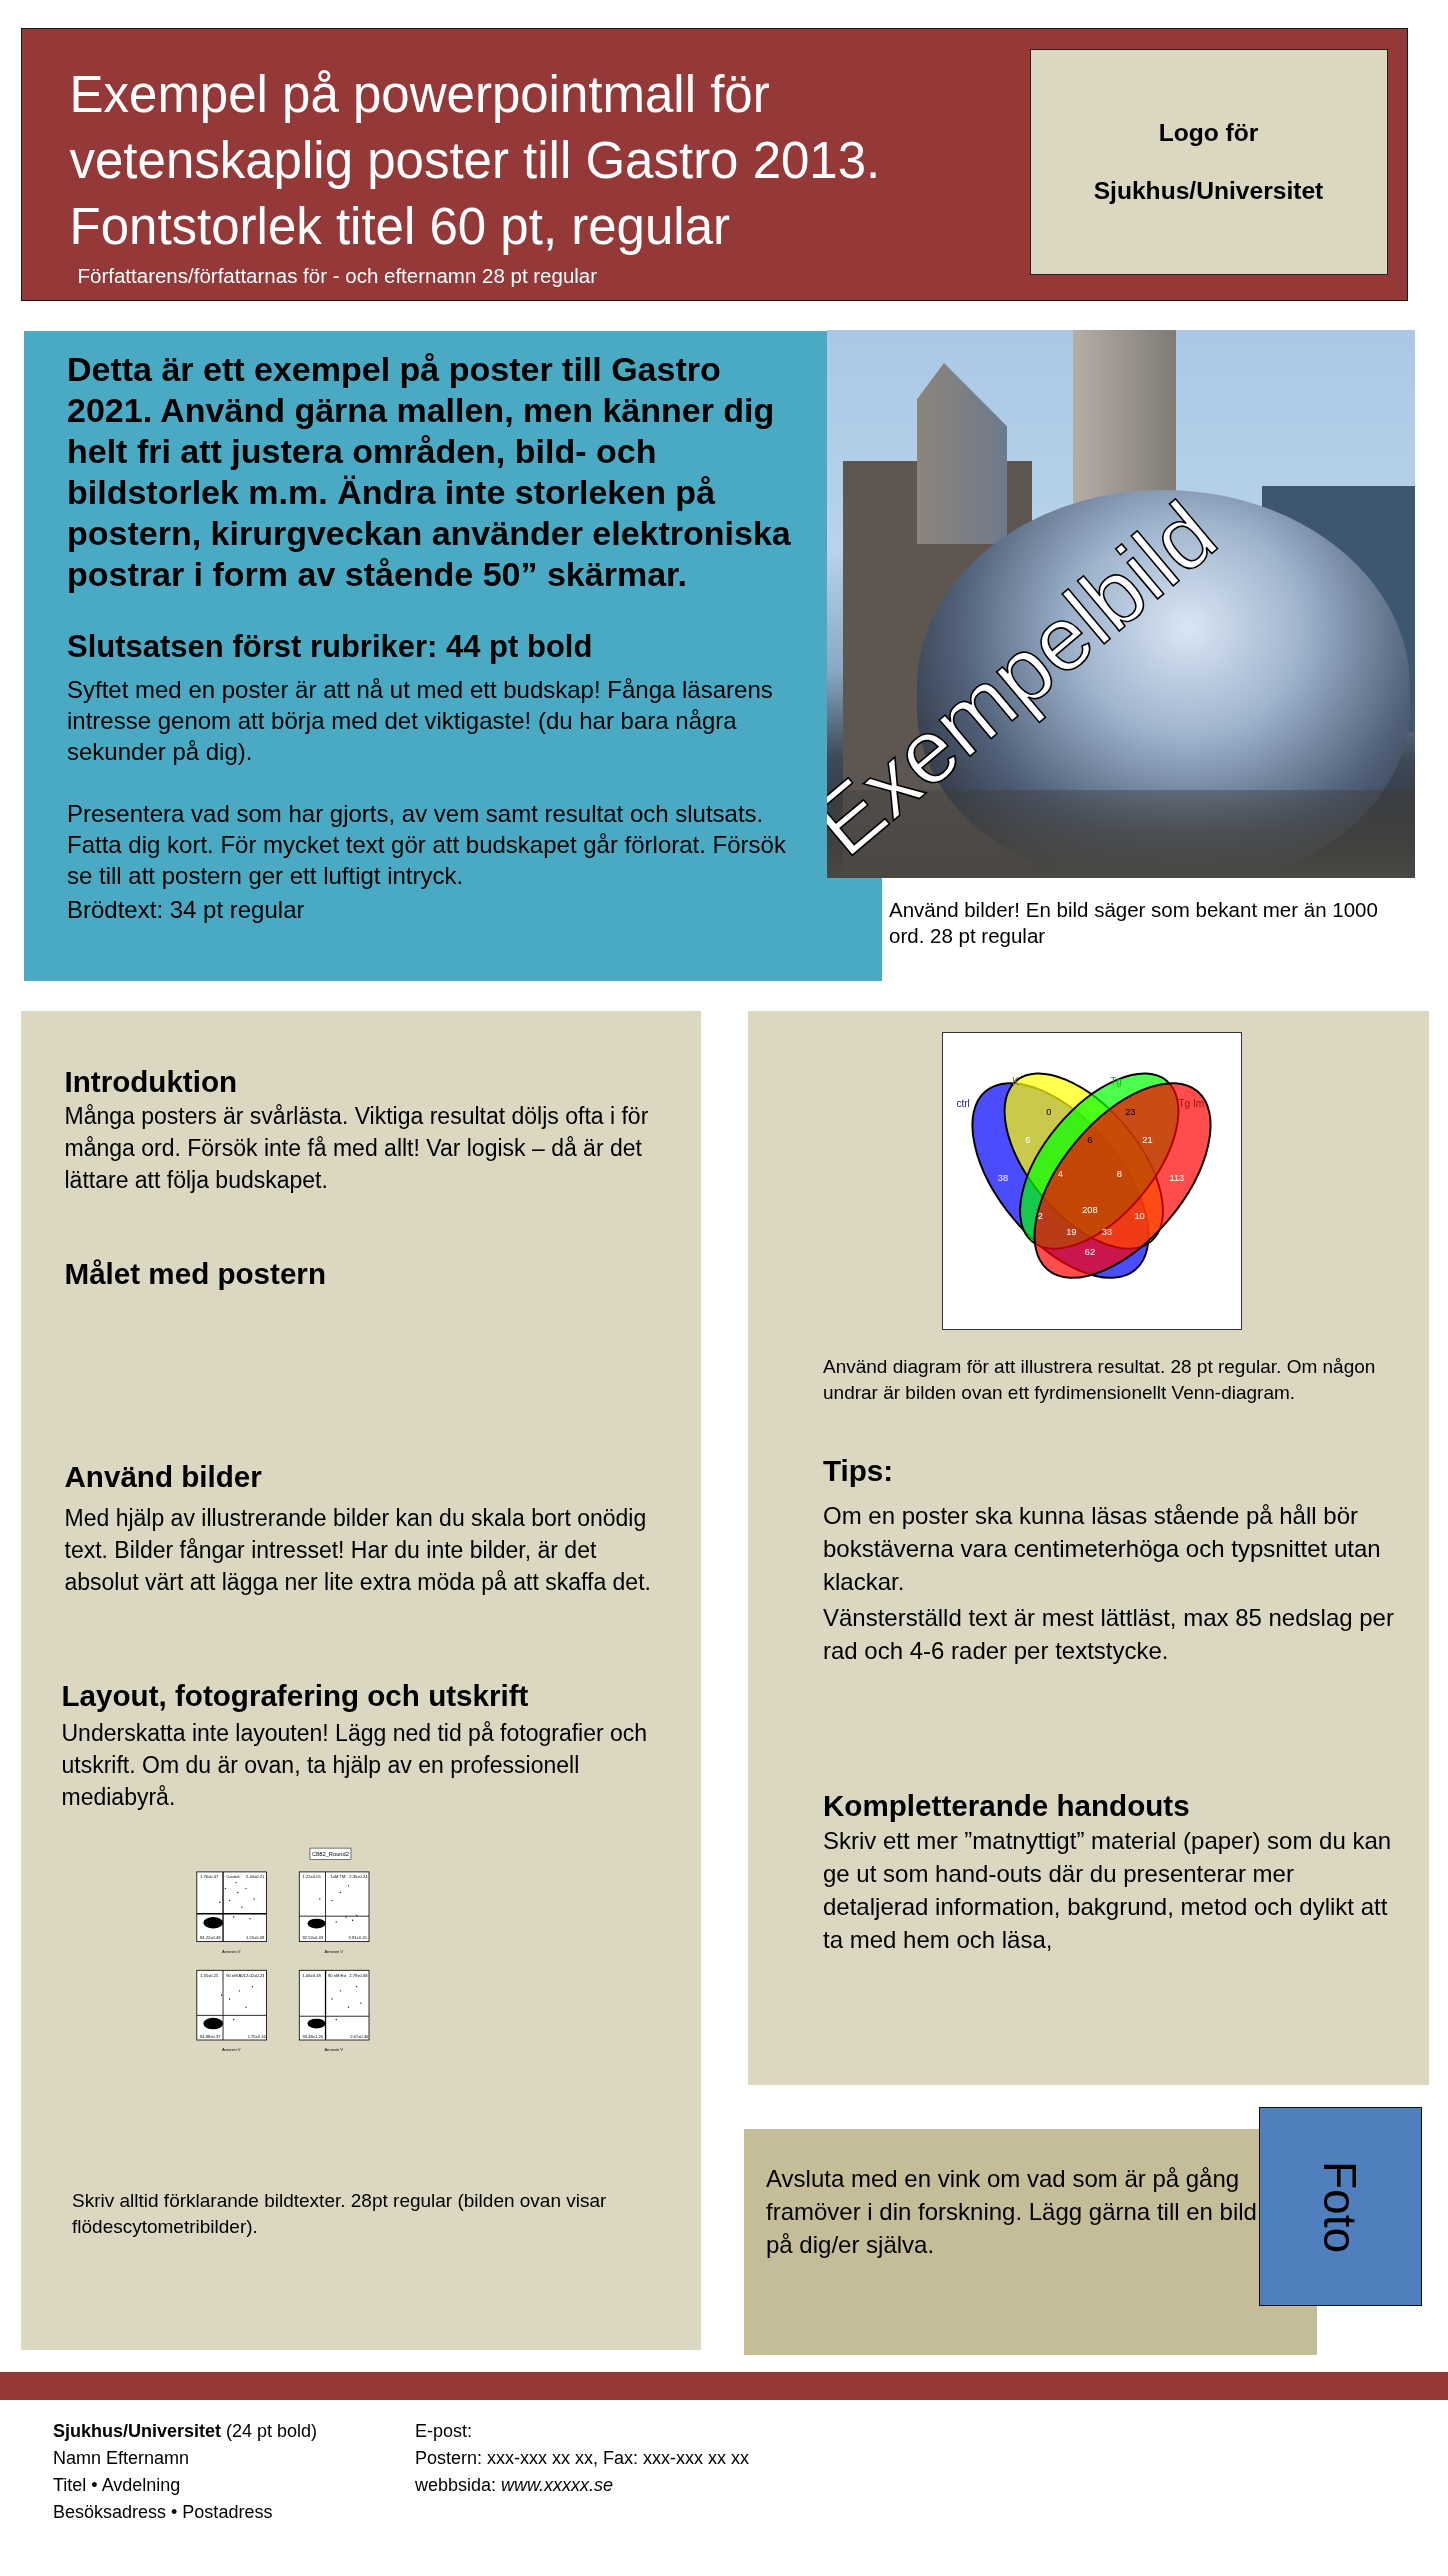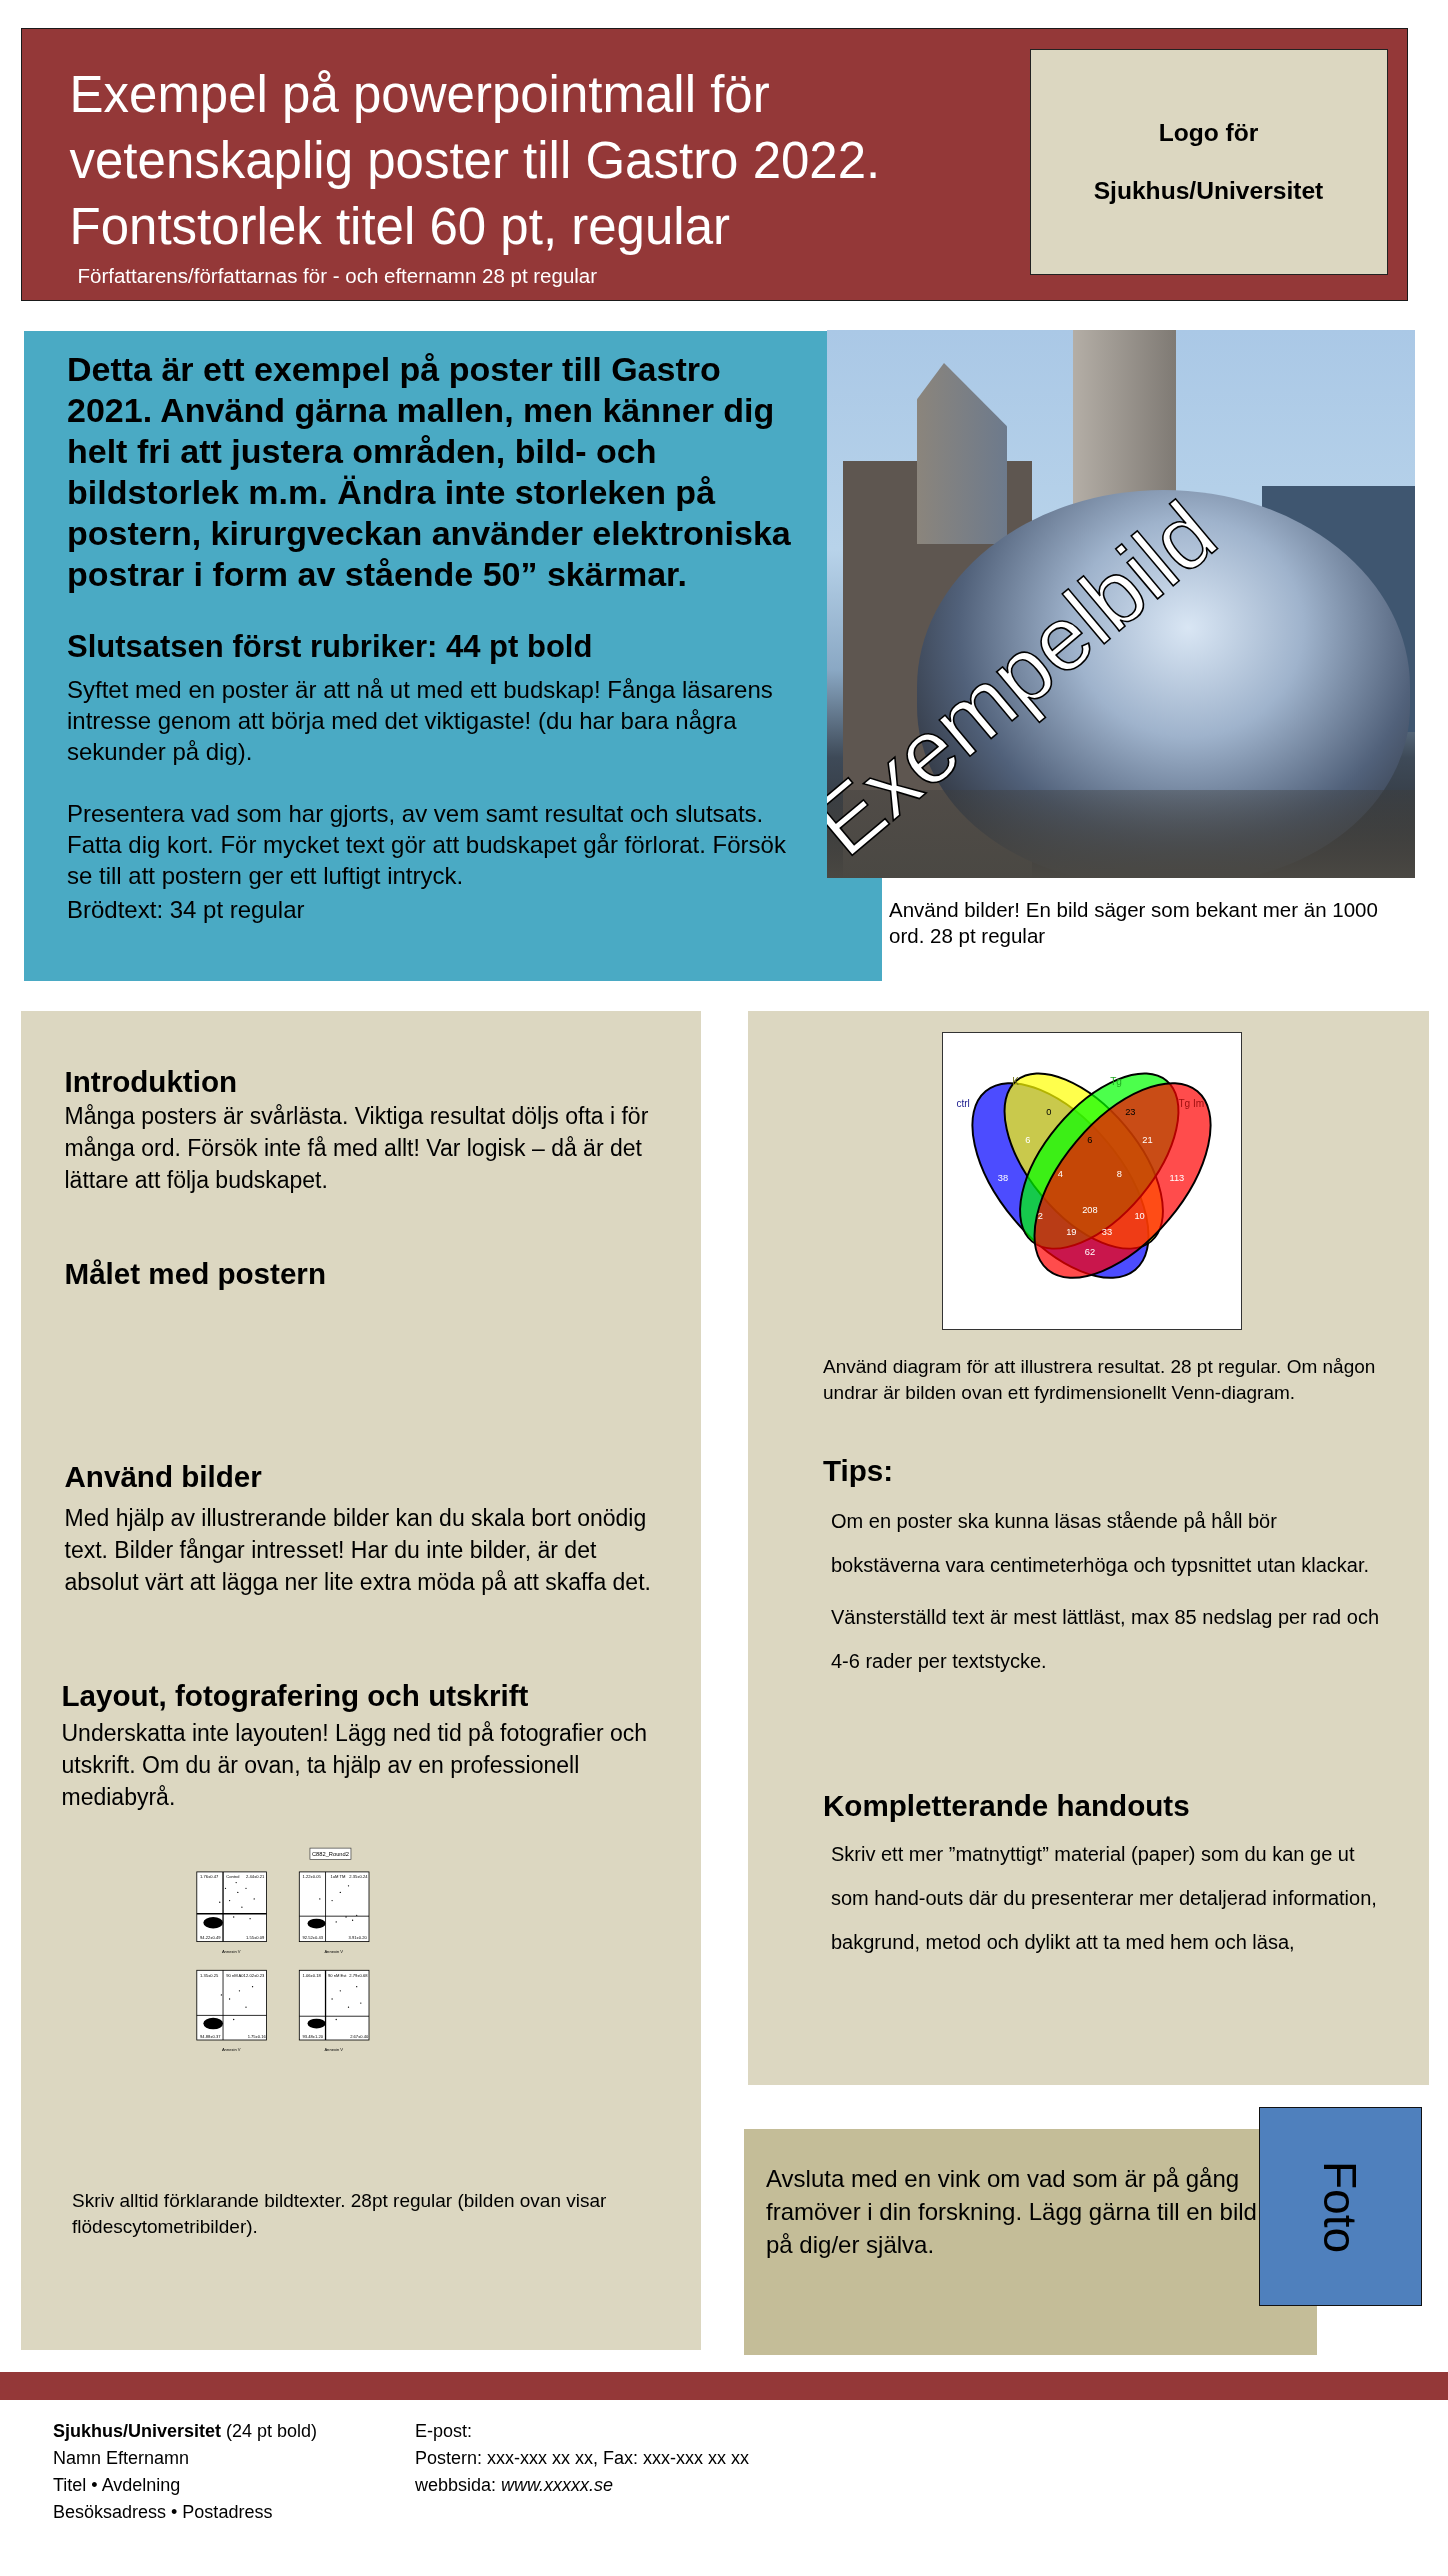--- a/index.html
+++ b/index.html
@@ -21,37 +21,37 @@
   .photocap { left: 889px; top: 897px; width: 525px; font-size: 20.5px; line-height: 26px; }
   .tanL { left: 20.5px; top: 1011px; width: 680px; height: 1339px; background: #dcd7c1; }
   .tanR { left: 748px; top: 1011px; width: 681px; height: 1074px; background: #dcd7c1; }
   .sec { position: absolute; left: 44px; width: 607px; }
   .sec h2 { margin: 0; font-size: 29.6px; font-weight: bold; line-height: 36px; }
   .sec p { margin: 0; font-size: 23px; line-height: 32px; }
   .venn { left: 942px; top: 1032px; width: 300px; height: 298px; background: #fff; border: 1.6px solid #333; box-sizing: border-box; }
   .venncap { left: 823px; top: 1354px; width: 575px; font-size: 19px; line-height: 26px; }
   .rsec { position: absolute; left: 823px; width: 575px; }
   .rsec h2 { margin: 0; font-size: 29.6px; font-weight: bold; line-height: 36px; }
-  .rsec p { margin: 8px; font-size: 20px; line-height: 44px; }
+  .rsec p { margin: 0; font-size: 24px; line-height: 33px; }
   .flow { left: 164px; top: 1843px; width: 328px; height: 312px; }
   .flowcap { left: 72px; top: 2188px; width: 591px; font-size: 19px; line-height: 26px; }
   .concl { left: 744px; top: 2129px; width: 573px; height: 226px; background: #c4bd98; }
   .concl p { position: absolute; left: 22px; top: 33px; width: 493px; margin: 0; font-size: 24px; line-height: 33px; }
   .foto { left: 1259px; top: 2107px; width: 163px; height: 199px; background: #4f80bd; border: 1.6px solid #111; box-sizing: border-box; display: flex; align-items: center; justify-content: center; }
   .foto span { font-size: 46px; transform: rotate(90deg); display: inline-block; }
   .footband { left: 0; top: 2372px; width: 1449px; height: 28px; background: #943838; }
   .footL { left: 53px; top: 2418px; font-size: 18px; line-height: 27px; }
   .footR { left: 415px; top: 2418px; font-size: 18px; line-height: 27px; }
   .footL div, .footR div { white-space: nowrap; }
 </style>
 </head>
 <body>
 
 <div class="abs header">
-  <h1 class="abs title">Exempel på powerpointmall för vetenskaplig poster till Gastro 2022. Fontstorlek titel 60 pt, regular</h1>
+  <h1 class="abs title">Exempel på powerpointmall för vetenskaplig poster till Gastro 2013. Fontstorlek titel 60 pt, regular</h1>
   <div class="abs authors">Författarens/författarnas för - och efternamn 28 pt regular</div>
   <div class="abs logo">
     <span>Logo för</span>
     <span>Sjukhus/Universitet</span>
   </div>
 </div>
 
 <div class="abs blue">
   <p class="abs lead">Detta är ett exempel på poster till Gastro 2021. Använd gärna mallen, men känner dig helt fri att justera områden, bild- och bildstorlek m.m. Ändra inte storleken på postern, kirurgveckan använder elektroniska postrar i form av stående 50” skärmar.</p>
   <h2 class="abs subhead">Slutsatsen först rubriker: 44 pt bold</h2>

